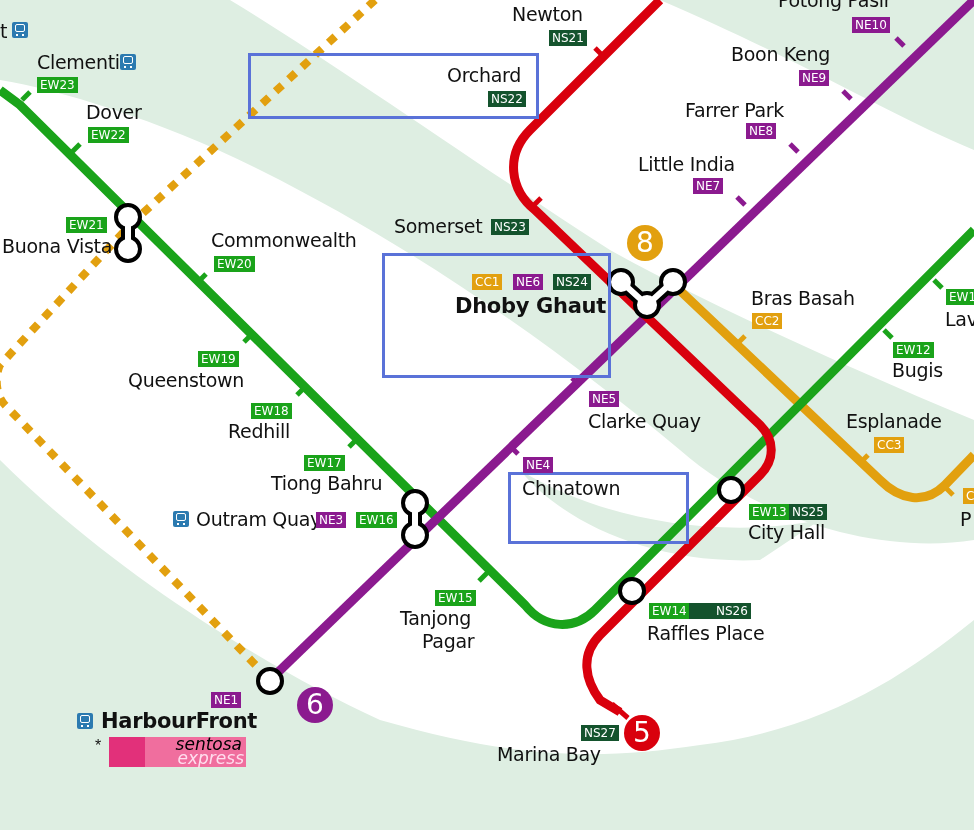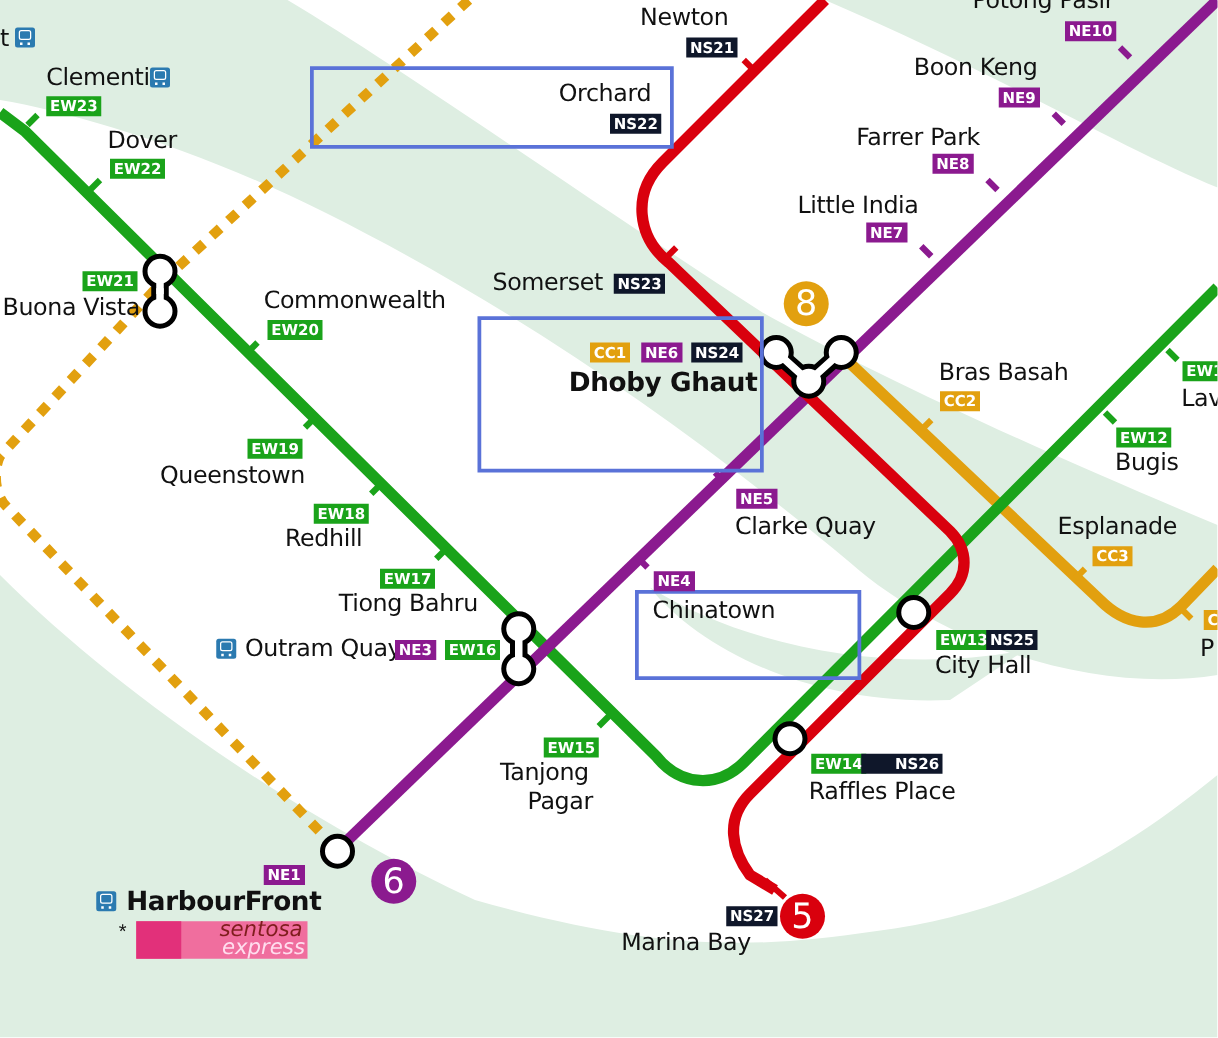--- a/index.html
+++ b/index.html
@@ -1,32 +1,32 @@
 <!DOCTYPE html>
 <html><head>
 <meta charset="utf-8">
 <style>
   html, body { margin:0; padding:0; background:#ffffff; }
   body { width:974px; height:830px; overflow:hidden; position:relative; font-family:"Liberation Sans", "DejaVu Sans", sans-serif; }
   #map { position:absolute; left:0; top:0; width:974px; height:830px; }
   .lbl { position:absolute; color:#111; font-size:19px; white-space:nowrap; line-height:1; font-family:"DejaVu Sans", sans-serif; letter-spacing:-0.3px; }
   .lbl.big { font-size:21px; font-weight:bold; }
-  .code { position:absolute; color:#fff; font-size:12px; font-weight:bold; padding:1px 3px; line-height:14px; white-space:nowrap; font-family:"DejaVu Sans", sans-serif; }
+  .code { position:absolute; color:#fff; font-size:12px; font-weight:normal; padding:1px 3px; line-height:14px; white-space:nowrap; font-family:"DejaVu Sans", sans-serif; }
   .ew { background:#1aa31a; }
-  .ns { background:#0f172a; }
+  .ns { background:#14532d; }
   .ne { background:#8b1a8f; }
   .cc { background:#e2a00f; }
   .bus { position:absolute; width:16px; height:16px; background:#2b7ab0; border-radius:2px; }
   .bus::before { content:""; position:absolute; left:3px; top:2px; width:10px; height:8px; border:1.5px solid #fff; border-radius:2px; box-sizing:border-box; }
   .bus::after { content:""; position:absolute; left:4px; top:12px; width:8px; height:2px; border-left:2px solid #fff; border-right:2px solid #fff; box-sizing:border-box; }
   .linenum { position:absolute; width:36px; height:36px; border-radius:50%; color:#fff; font-size:28px; text-align:center; line-height:36px; font-family:"DejaVu Sans", sans-serif; }
   .hl { position:absolute; border:3px solid #5a72d8; box-sizing:border-box; }
   .sentosa { position:absolute; left:109px; top:737px; width:137px; height:30px; background:#f06e9e; }
   .sentosa .train { position:absolute; left:0; top:0; width:36px; height:30px; background:#e2307a; }
-  .sentosa .t1 { position:absolute; right:4px; top:0; color:#7f1d1d; font-style:italic; font-size:17px; line-height:15px; font-family:"DejaVu Sans", sans-serif; }
+  .sentosa .t1 { position:absolute; right:4px; top:0; color:#000000; font-style:italic; font-size:17px; line-height:15px; font-family:"DejaVu Sans", sans-serif; }
   .sentosa .t2 { position:absolute; right:2px; top:14px; color:#fde; font-style:italic; font-size:17px; line-height:15px; font-family:"DejaVu Sans", sans-serif; }
   .star { position:absolute; left:95px; top:737px; font-size:16px; color:#111; }
 </style>
 </head>
 <body>
 
 <svg id="map" viewBox="0 0 974 830" xmlns="http://www.w3.org/2000/svg">
 
   <g fill="#deeee2">
     <path d="M0,0 L230,0 C330,60 470,160 610,250 C700,300 830,360 974,420 L974,540 C880,555 760,520 680,450 C560,350 420,250 260,170 C160,120 60,90 0,80 Z"></path>

